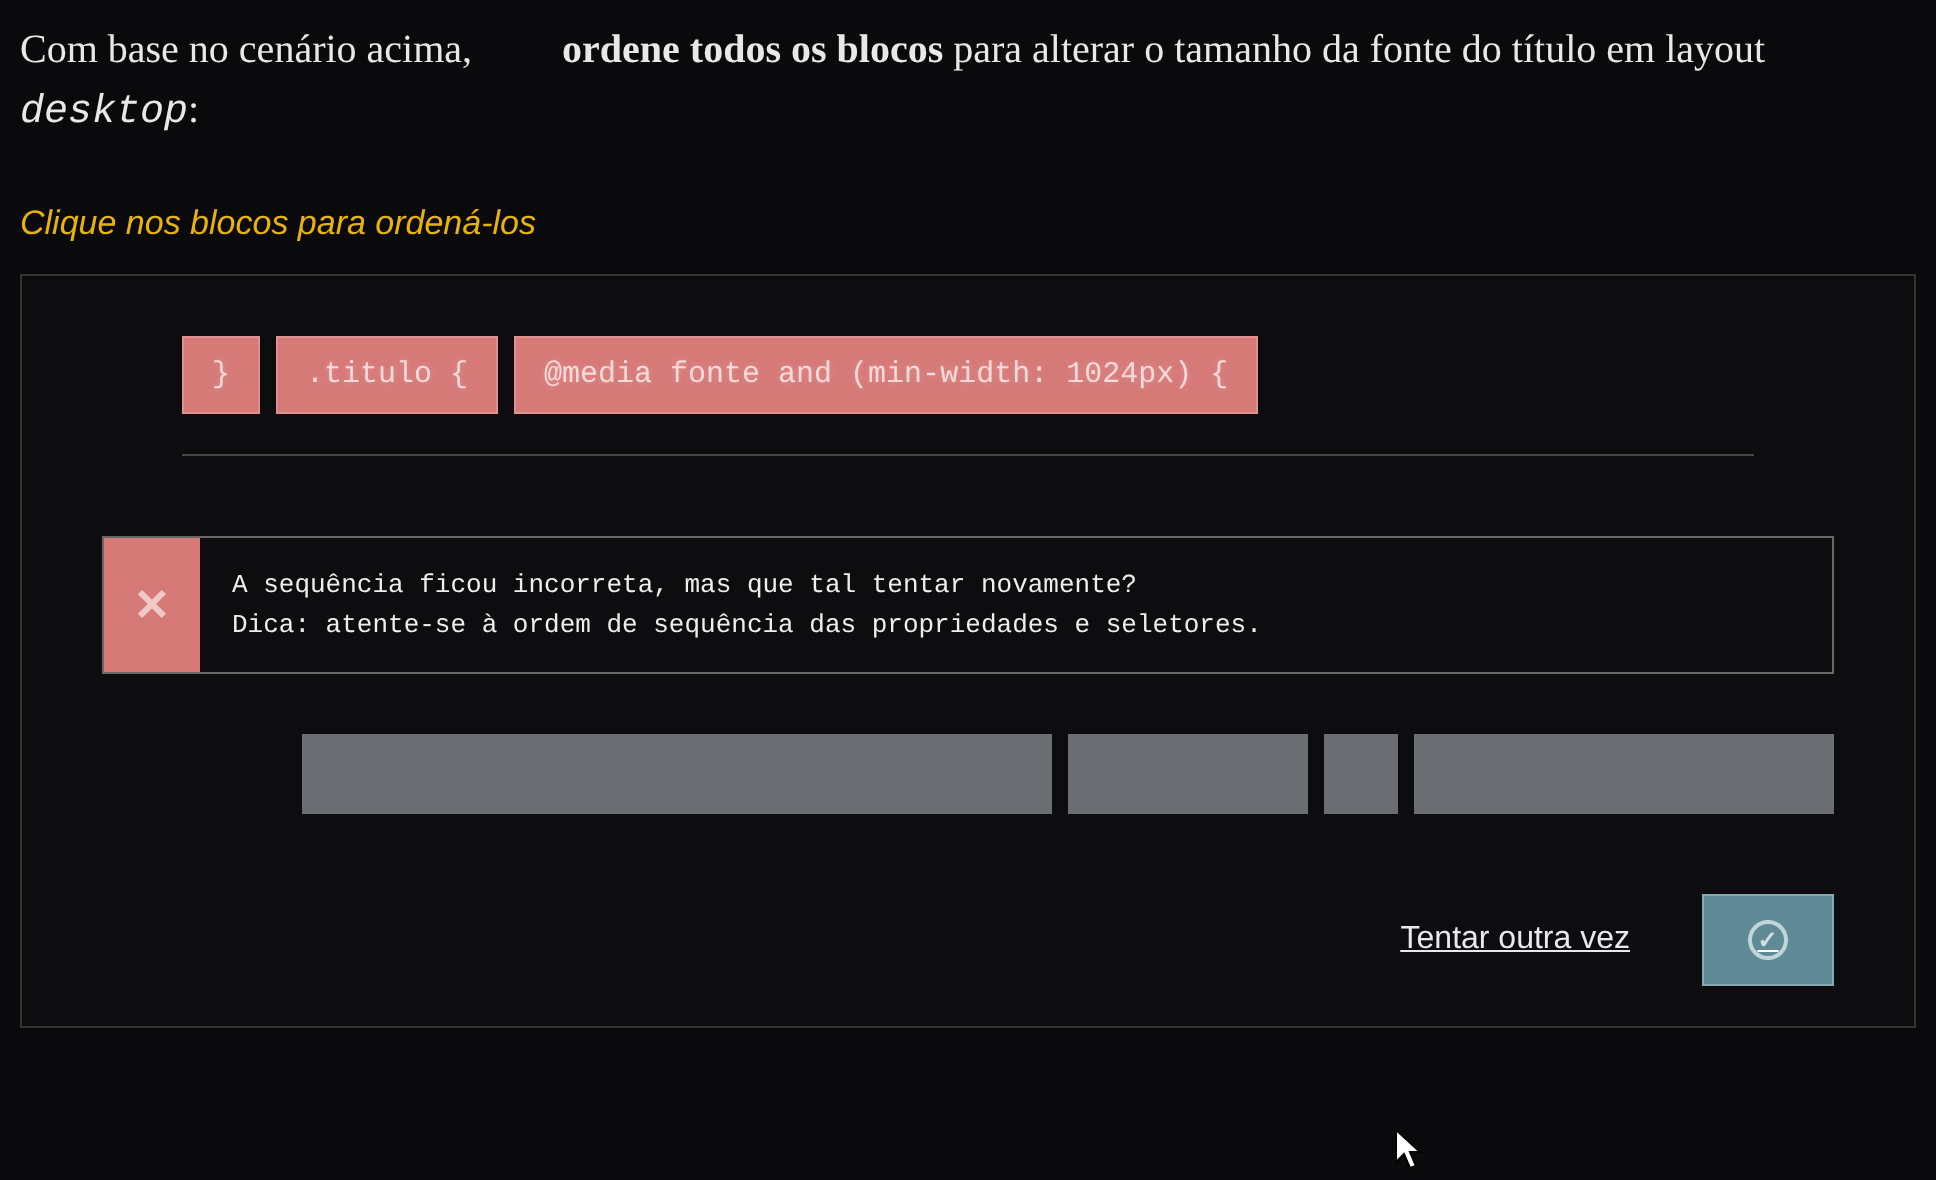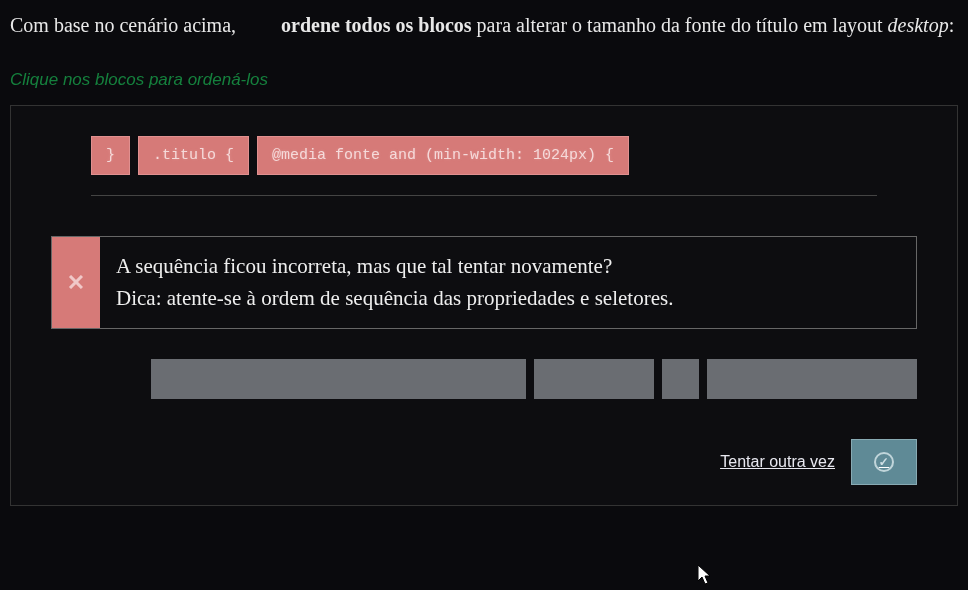--- a/index.html
+++ b/index.html
@@ -21,26 +21,27 @@
       font-size: 20px;
       line-height: 1.5;
       color: #e8e8e8;
     }
     .question-text .bold {
       font-weight: bold;
       margin-left: 40px;
     }
     .question-text .italic {
       font-style: italic;
+      font-family: Liberation Mono, monospace;
     }
     .instruction {
       padding: 30px 10px 10px 10px;
       font-size: 17px;
       font-style: italic;
-      color: #15803d;
+      color: #eab308;
       font-family: Arial, sans-serif;
     }
     .exercise-panel {
       margin: 5px 10px 10px 10px;
       border: 1px solid #333;
       background: #0d0d10;
       padding: 0;
     }
     .blocks-row {
       padding: 30px 40px 20px 40px;
@@ -75,43 +76,43 @@
       background: #d67a78;
       display: flex;
       align-items: center;
       justify-content: center;
       color: #f0c8c8;
       font-size: 22px;
       font-weight: bold;
     }
     .feedback-text {
       padding: 14px 16px;
-      font-size: 21px;
+      font-size: 13px;
       line-height: 1.5;
       color: #eee;
-      font-family: Liberation Serif, serif;
+      font-family: Liberation Mono, monospace;
     }
     .drop-zone {
       margin: 30px 40px 20px 140px;
       display: flex;
       gap: 8px;
     }
     .drop-slot {
       height: 40px;
       background: #6a6d72;
     }
     .slot-1 { flex: 5; }
     .slot-2 { flex: 1.6; }
     .slot-3 { flex: 0.5; }
     .slot-4 { flex: 2.8; }
     .actions-row {
       display: flex;
       justify-content: flex-end;
       align-items: center;
-      gap: 16px;
+      gap: 36px;
       padding: 20px 40px 20px 40px;
       text-decoration: underline;
     }
     .try-again {
       color: #e8e8f0;
       font-size: 16px;
       text-decoration: underline;
       font-family: Arial, sans-serif;
       cursor: pointer;
     }

